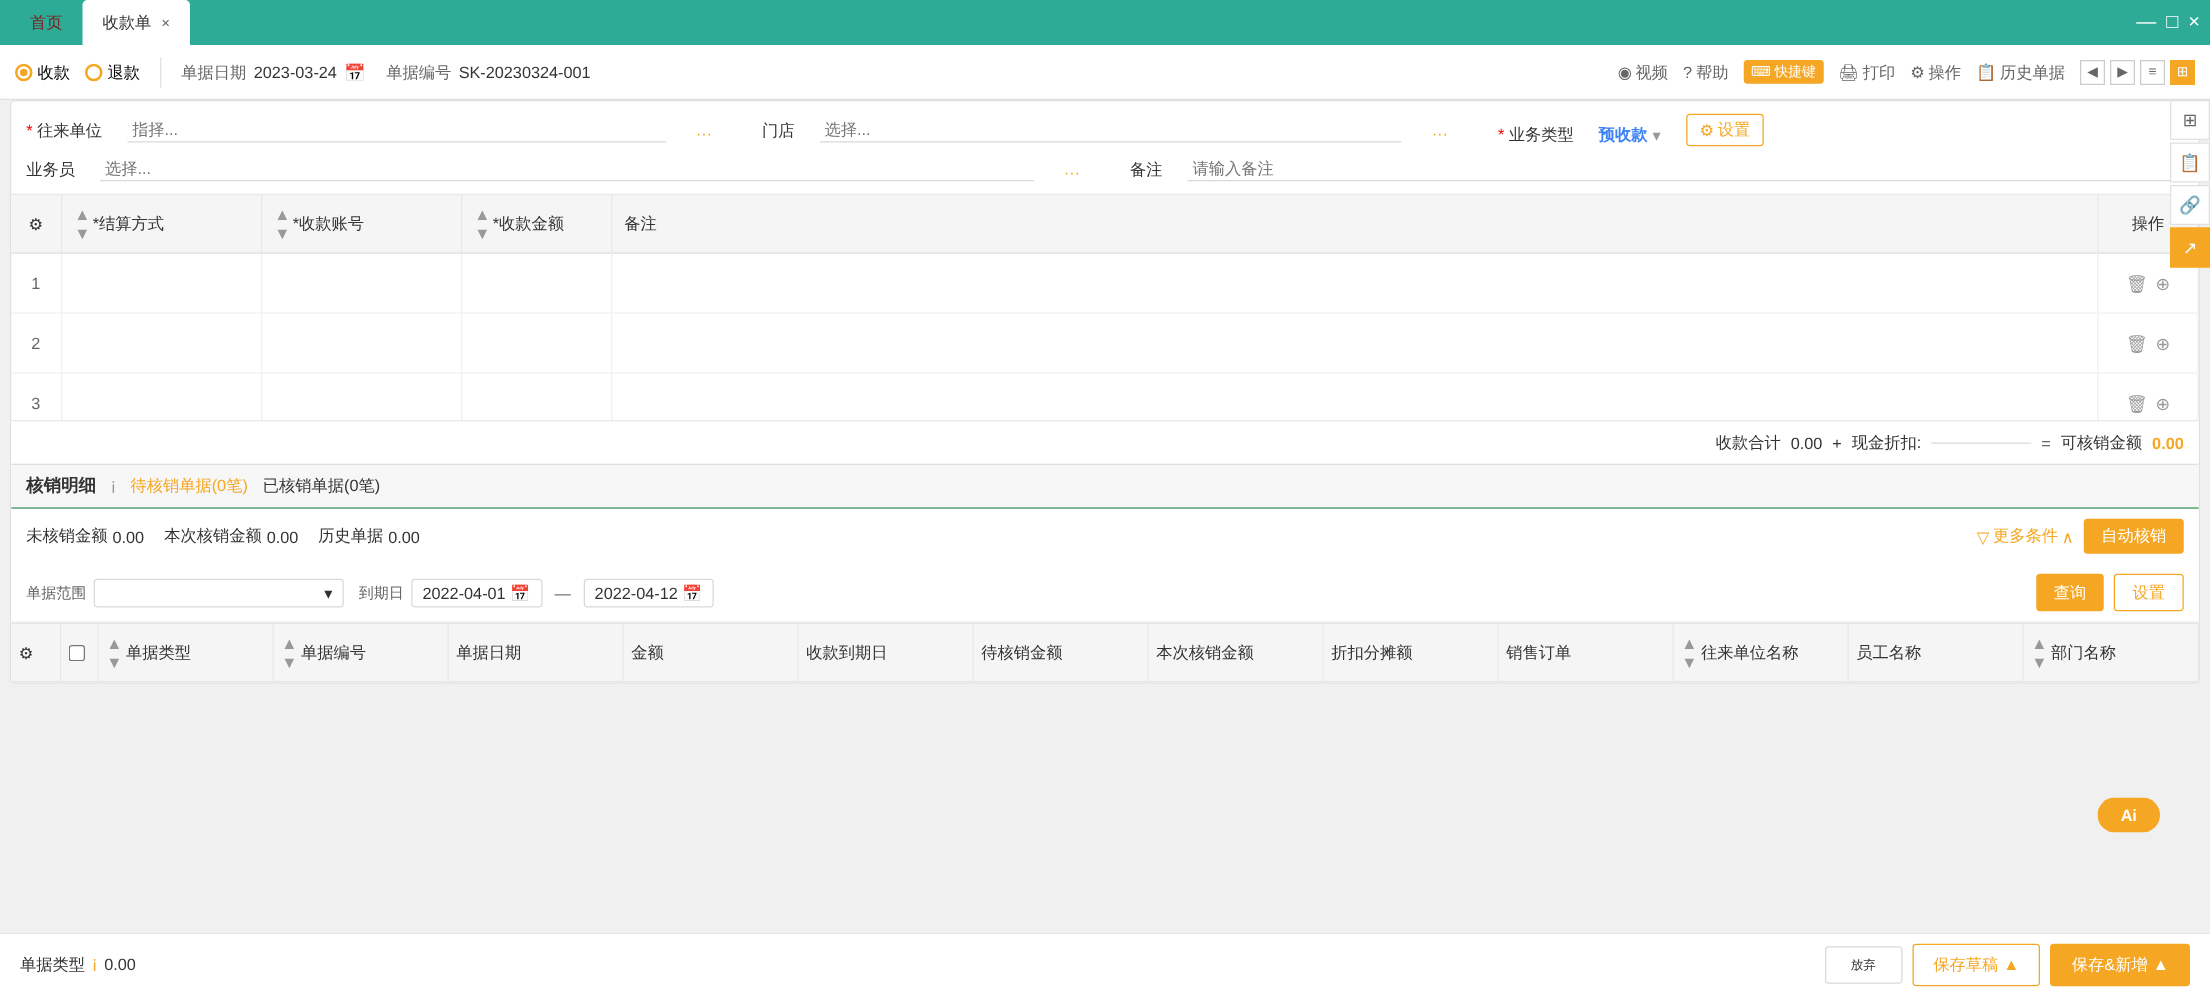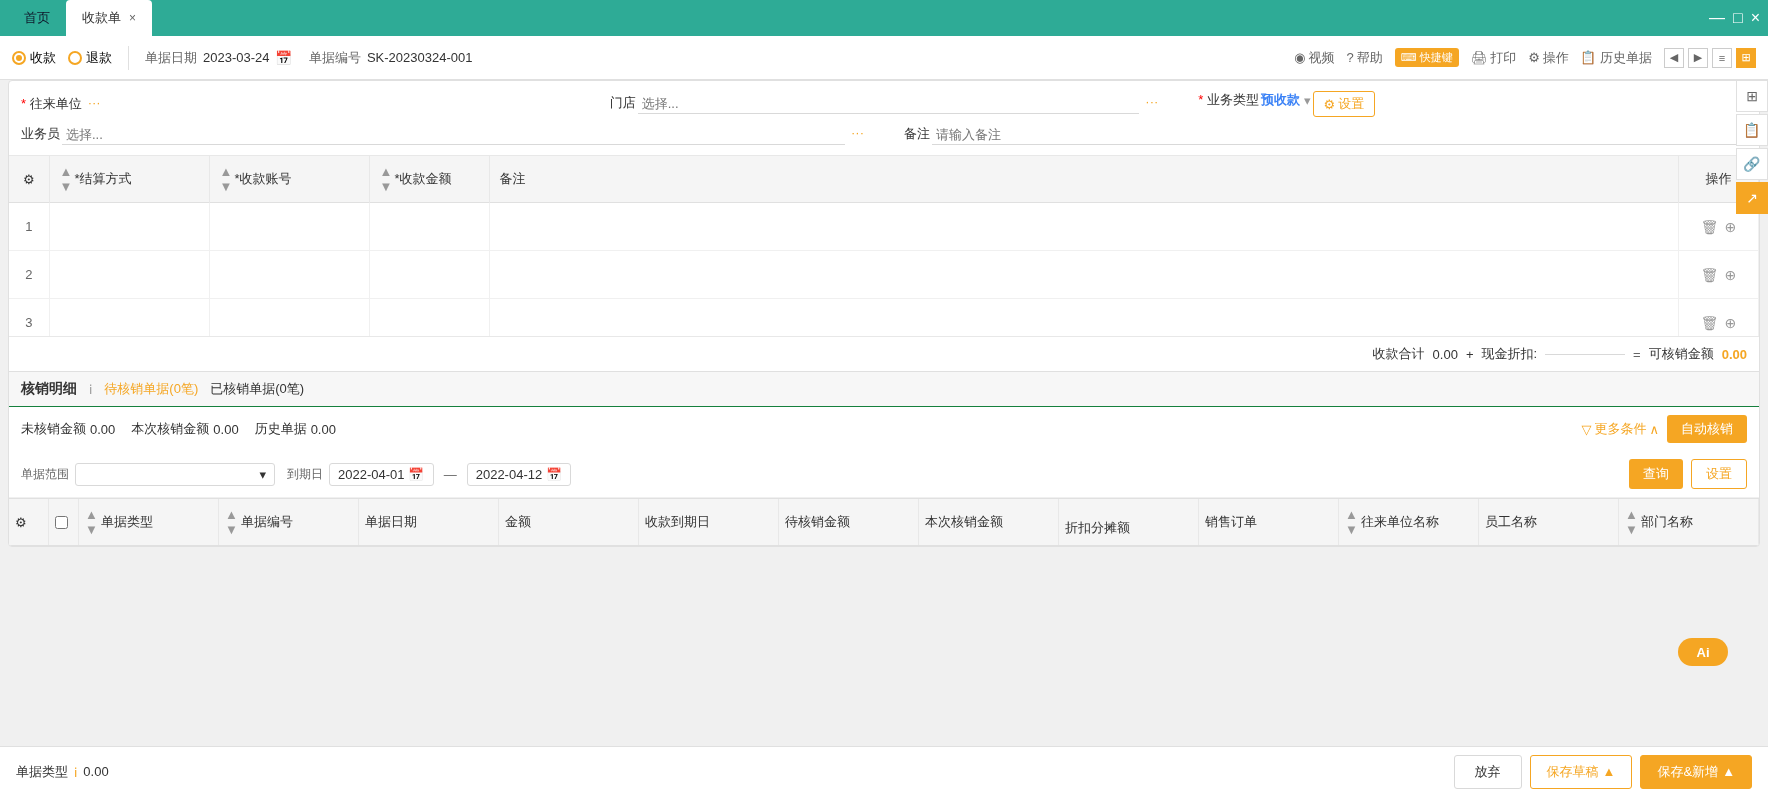--- a/index.html
+++ b/index.html
@@ -11,21 +11,21 @@
       align-items: center;
       background: #2eab96;
       height: 36px;
       padding: 0 8px;
     }
     .tab-item {
       display: flex;
       align-items: center;
       padding: 0 16px;
       height: 36px;
-      color: #0f172a;
+      color: #7f1d1d;
       cursor: pointer;
       font-size: 13px;
     }
     .tab-item.home {
       background: transparent;
     }
     .tab-item.active {
       background: #fff;
       color: #333;
       border-radius: 4px 4px 0 0;
@@ -149,22 +149,22 @@
     }
     .form-row {
       display: flex;
       align-items: center;
       gap: 0;
       margin-bottom: 8px;
     }
     .form-row:last-child { margin-bottom: 0; }
     .form-field {
       display: flex;
-      align-items: flex-start;
-      gap: 2px;
+      align-items: flex-end;
+      gap: 20px;
       flex: 1;
     }
     .form-label {
       color: #333;
       white-space: nowrap;
       min-width: fit-content;
     }
     .form-label.required::before {
       content: '* ';
       color: red;
@@ -437,21 +437,21 @@
       align-items: center;
       gap: 8px;
     }
     .btn-abandon {
       background: #fff;
       border: 1px solid #d9d9d9;
       color: #333;
       padding: 7px 20px;
       border-radius: 3px;
       cursor: pointer;
-      font-size: 13px;
+      font-size: 10px;
     }
     .btn-save-draft {
       background: #fff;
       border: 1px solid #f5a623;
       color: #f5a623;
       padding: 7px 16px;
       border-radius: 3px;
       cursor: pointer;
       font-size: 13px;
       display: flex;
@@ -591,20 +591,21 @@
   </div>
 </div>
 
 <div style="margin: 0 8px 0 8px; background: #fff; border: 1px solid #e0e0e0; border-radius: 4px; overflow: hidden;">
 
   <div class="form-area">
 
     <div class="form-row">
       <div class="form-field" style="flex: 2;">
         <span class="form-label required">往来单位</span>
+        <input class="form-input" type="text" placeholder="指择..." style="">
         <span class="form-ellipsis">···</span>
       </div>
       <div class="form-field" style="flex: 2; margin-left: 40px;">
         <span class="form-label">门店</span>
         <input class="form-input" type="text" placeholder="选择..." style="">
         <span class="form-ellipsis">···</span>
       </div>
       <div class="form-field" style="flex: 2; margin-left: 40px;">
         <span class="form-label required">业务类型</span>
         <span class="form-select">
@@ -815,21 +816,21 @@
     </div>
     <div class="bottom-th" style="flex:1; min-width:100px;">
       <span>收款到期日</span>
     </div>
     <div class="bottom-th" style="flex:1; min-width:80px;">
       <span>待核销金额</span>
     </div>
     <div class="bottom-th" style="flex:1; min-width:90px;">
       <span>本次核销金额</span>
     </div>
-    <div class="bottom-th" style="flex:1; min-width:80px;align-items:flex-end;">
+    <div class="bottom-th" style="flex:1; min-width:80px;">
       <span>折扣分摊额</span>
     </div>
     <div class="bottom-th" style="flex:1; min-width:80px;">
       <span>销售订单</span>
     </div>
     <div class="bottom-th" style="flex:1; min-width:120px;">
       <span class="sort-arrows">
           <span>▲</span>
           <span>▼</span>
         </span>

